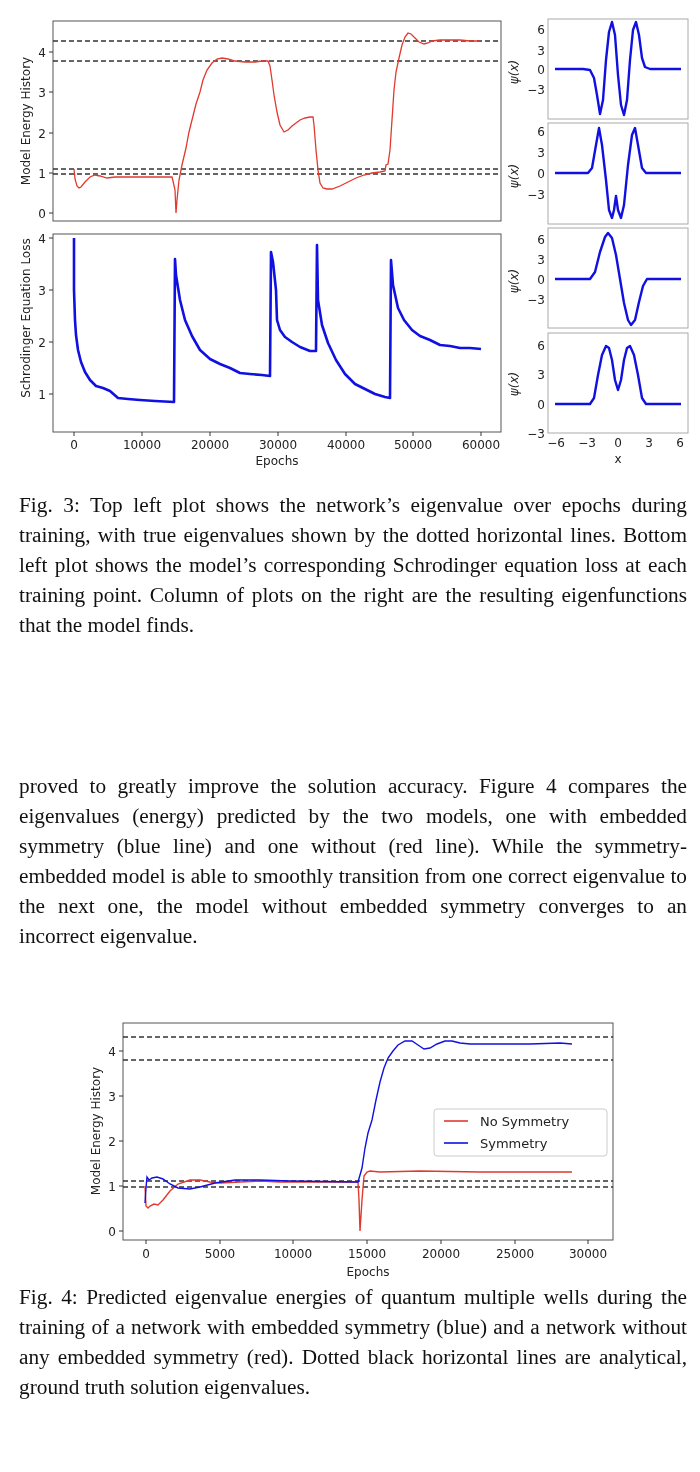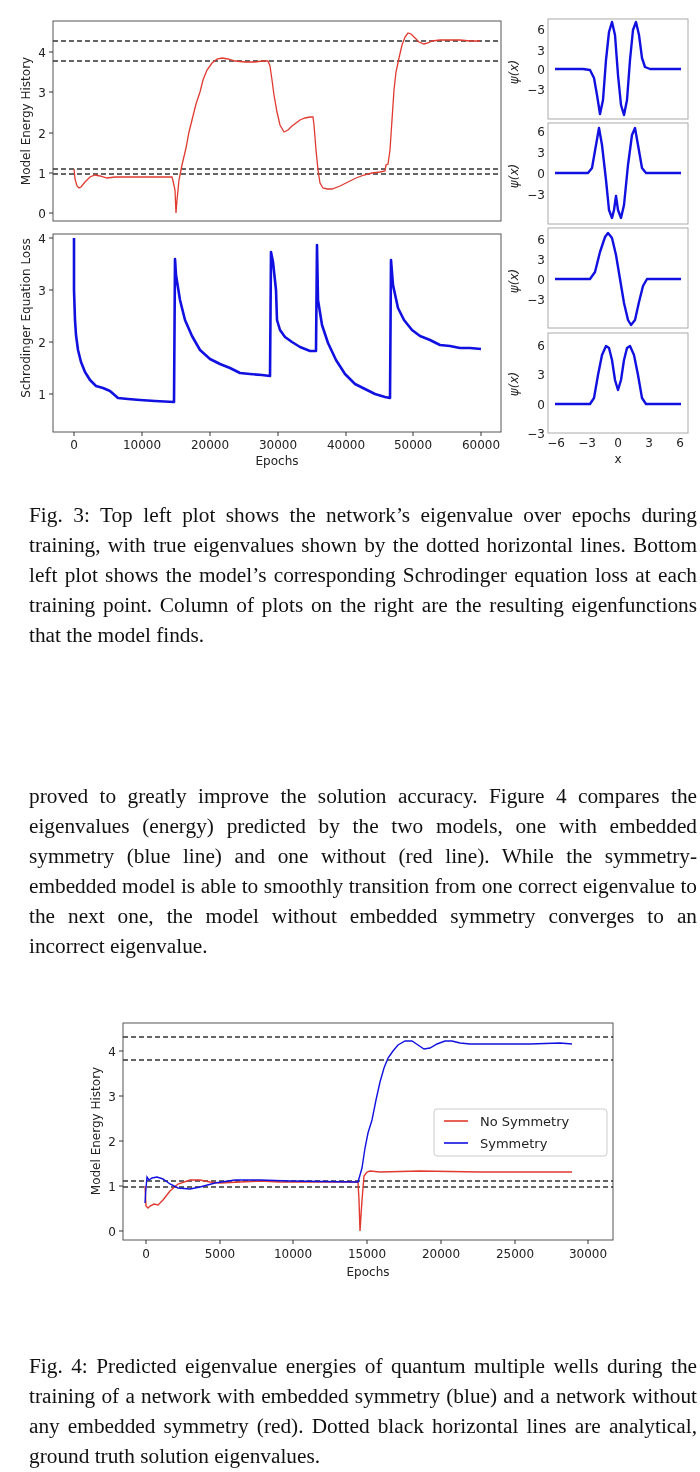--- a/index.html
+++ b/index.html
@@ -2,21 +2,21 @@
 <html><head>
 <meta charset="utf-8">
 <style>
   html, body { margin: 0; padding: 0; background: #ffffff; }
   body { width: 700px; height: 1472px; position: relative; overflow: hidden; }
   .fig { position: absolute; left: 0; }
   svg text { font-family: "DejaVu Sans", sans-serif; fill: #222; }
   .caption, .para {
     position: absolute; left: 17px; width: 668px;
     font-family: "Liberation Serif", serif; font-size: 21.3px; line-height: 30px;
-    color: #111; text-align: justify; text-align-last: left; margin: 12px;
+    color: #111; text-align: justify; text-align-last: left; margin: 2px;
   }
 </style>
 </head>
 <body>
 
 <svg class="fig" style="top:0" width="700" height="470" viewBox="0 0 700 470" xmlns="http://www.w3.org/2000/svg">
 
   <g>
     <rect x="53" y="21" width="448" height="200" fill="#fff" stroke="#555" stroke-width="1"></rect>
     <g stroke="#333" stroke-width="1.4" stroke-dasharray="5,3">
@@ -181,13 +181,13 @@
     <text x="220" y="1258">5000</text>
     <text x="293" y="1258">10000</text>
     <text x="367" y="1258">15000</text>
     <text x="441" y="1258">20000</text>
     <text x="515" y="1258">25000</text>
     <text x="588" y="1258">30000</text>
   </g>
   <text x="368" y="1276" font-size="12" text-anchor="middle">Epochs</text>
 </svg>
 
-<p class="caption" style="top:1339px">Fig. 4: Predicted eigenvalue energies of quantum multiple wells during the training of a network with embedded symmetry (blue) and a network without any embedded symmetry (red). Dotted black horizontal lines are analytical, ground truth solution eigenvalues.</p>
+<p class="caption" style="top:1280px">Fig. 4: Predicted eigenvalue energies of quantum multiple wells during the training of a network with embedded symmetry (blue) and a network without any embedded symmetry (red). Dotted black horizontal lines are analytical, ground truth solution eigenvalues.</p>
 
 </body></html>

